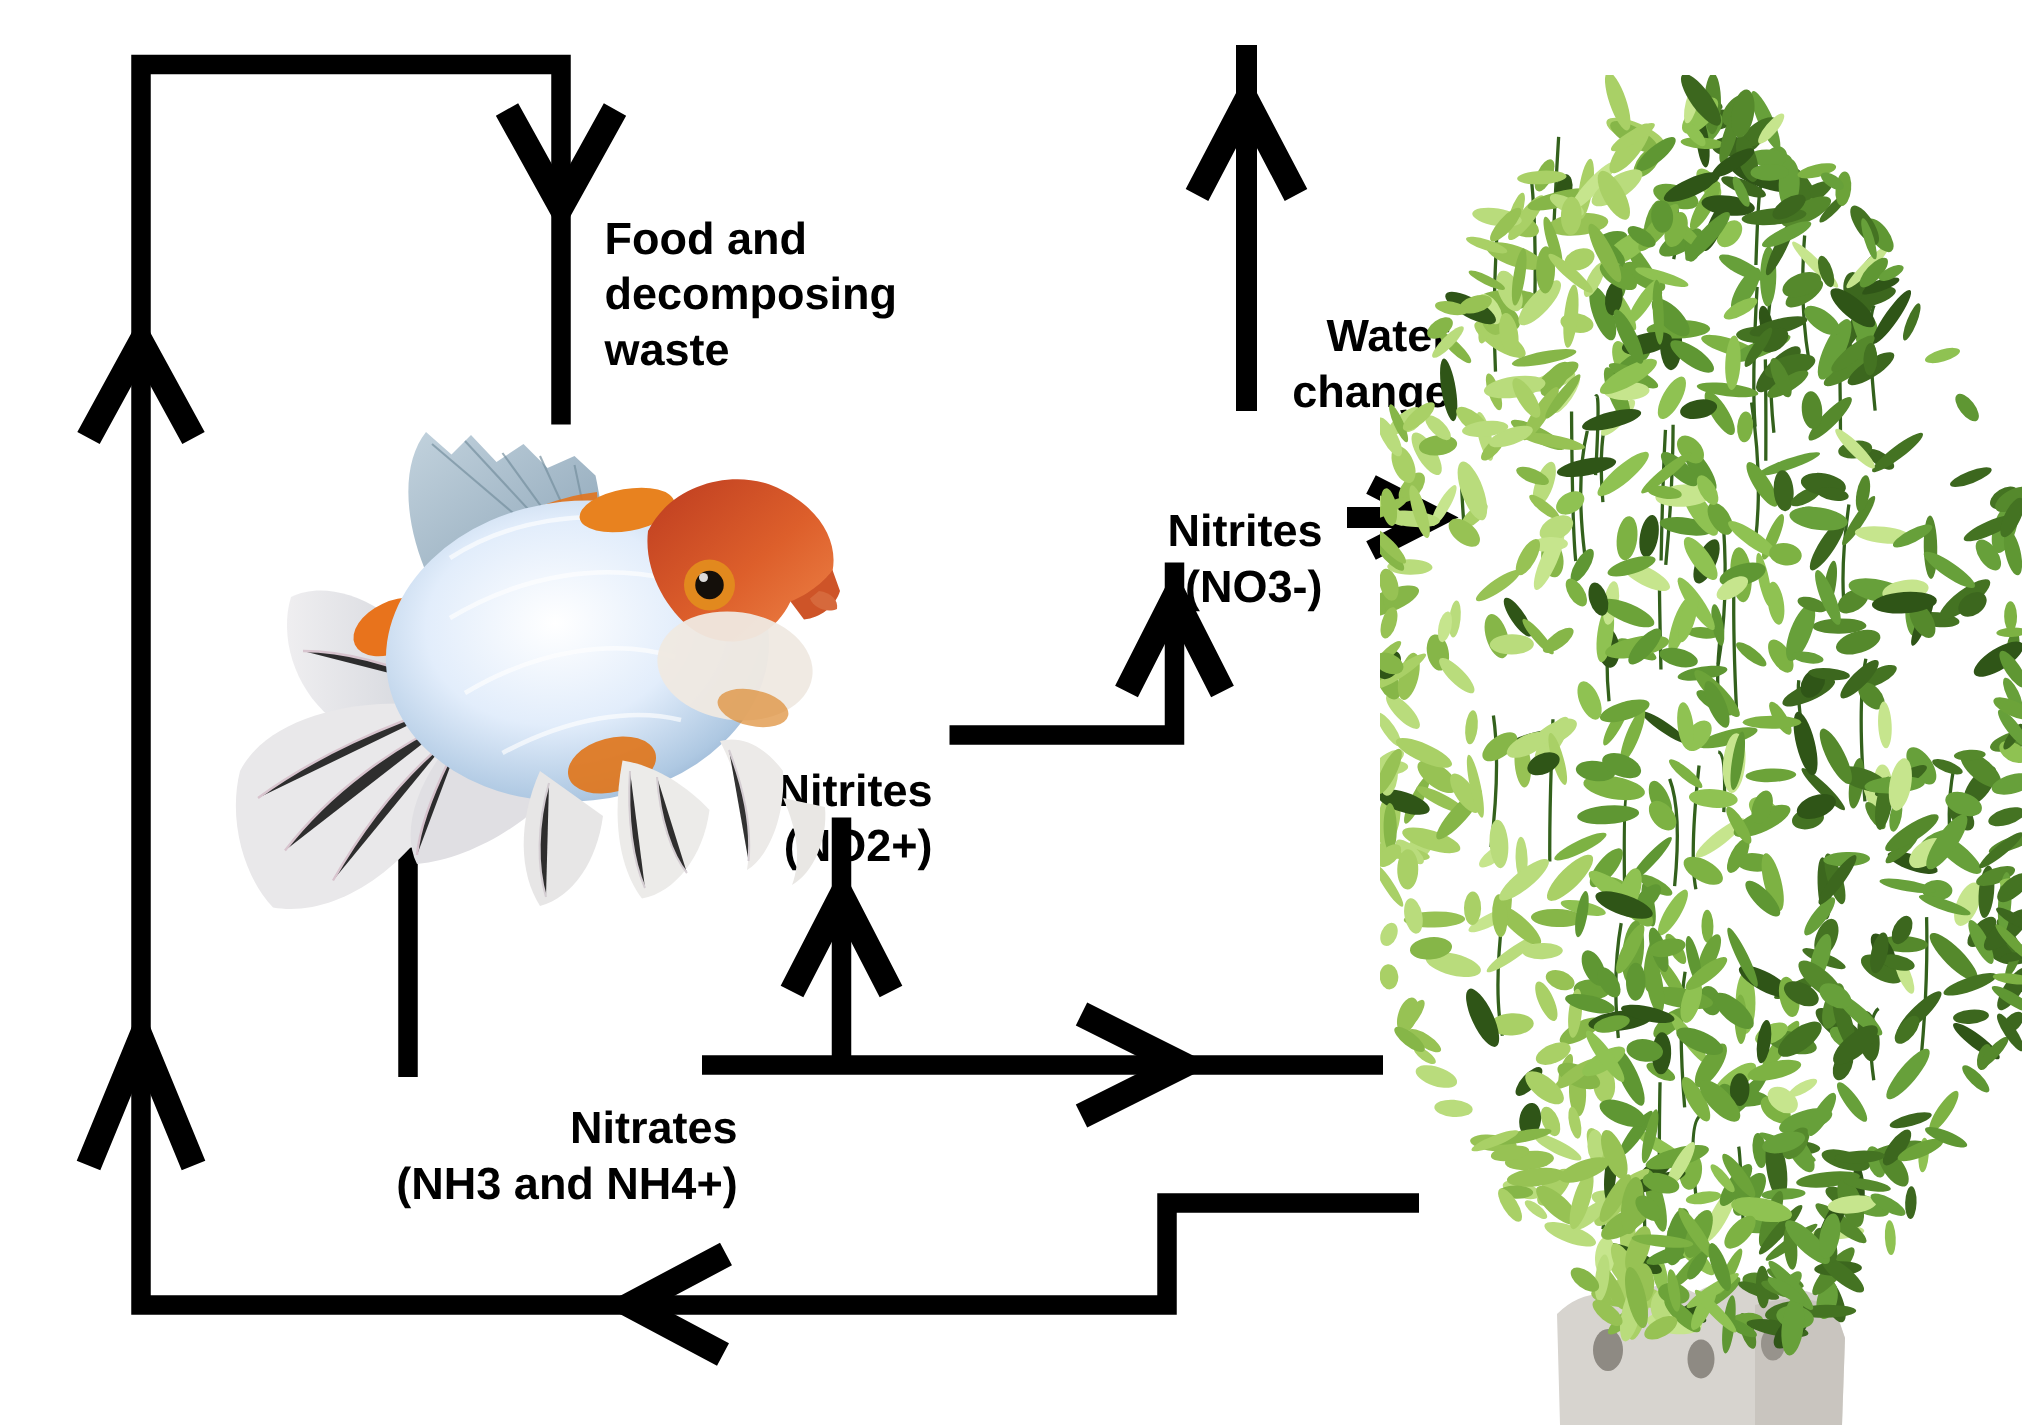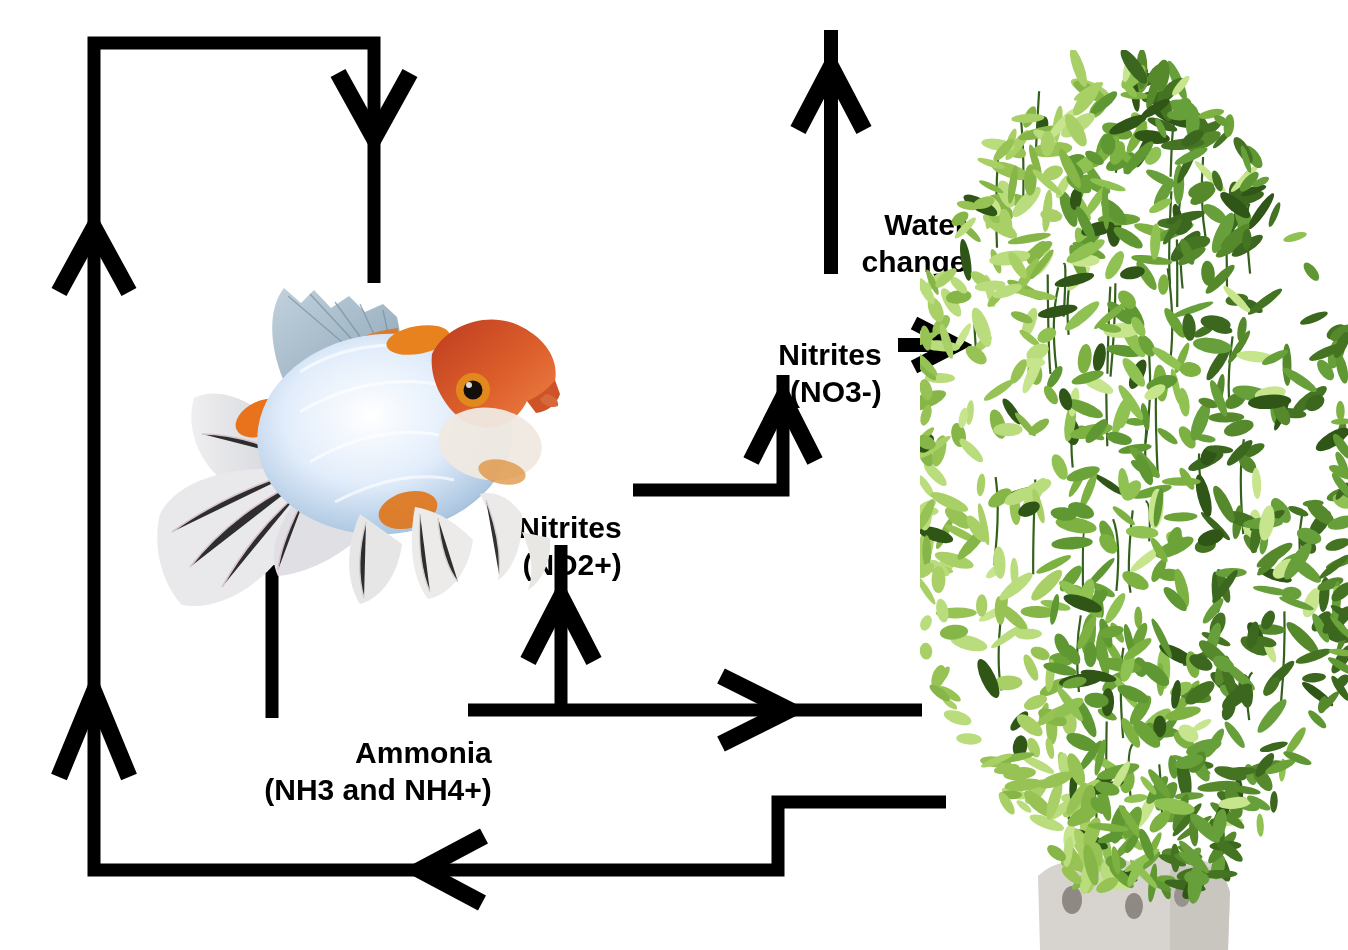--- a/index.html
+++ b/index.html
@@ -970,21 +970,24 @@
         <ellipse cx="71.2" cy="136.8" rx="13.4" ry="3.0" transform="rotate(26 71.2 136.8)" fill="#86b648"></ellipse>
         <ellipse cx="78.0" cy="94.8" rx="16.7" ry="5.8" transform="rotate(9 78.0 94.8)" fill="#b9dc7c"></ellipse>
         <ellipse cx="6.0" cy="572.9" rx="8.1" ry="5.3" transform="rotate(-67 6.0 572.9)" fill="#b9dc7c"></ellipse>
         <ellipse cx="375.0" cy="187.0" rx="12.1" ry="4.0" transform="rotate(-16 375.0 187.0)" fill="#8fc252"></ellipse>
         <ellipse cx="6.0" cy="314.0" rx="15.8" ry="4.0" transform="rotate(46 6.0 314.0)" fill="#97c254"></ellipse>
         <ellipse cx="6.0" cy="540.4" rx="16.7" ry="3.3" transform="rotate(57 6.0 540.4)" fill="#a9d066"></ellipse>
         <ellipse cx="83.8" cy="99.8" rx="14.6" ry="4.8" transform="rotate(-48 83.8 99.8)" fill="#97c254"></ellipse>
       </g>
   </svg>
 
+  <div class="diagram-label" style="left:403px;top:141px;">Food and
+decomposing
+waste</div>
   <div class="diagram-label centered" style="left:914px;top:158px;">Water
 change</div>
   <div class="diagram-label centered" style="left:830px;top:288px;">Nitrites
 (NO3-)</div>
   <div class="diagram-label centered" style="left:570px;top:461px;">Nitrites
 (NO2+)</div>
-  <div class="diagram-label centered" style="left:378px;top:686px;">Ammonia
+  <div class="diagram-label centered" style="left:378px;top:686px;">Nitrates
 (NH3 and NH4+)</div>
 </div>
 
 </body></html>

